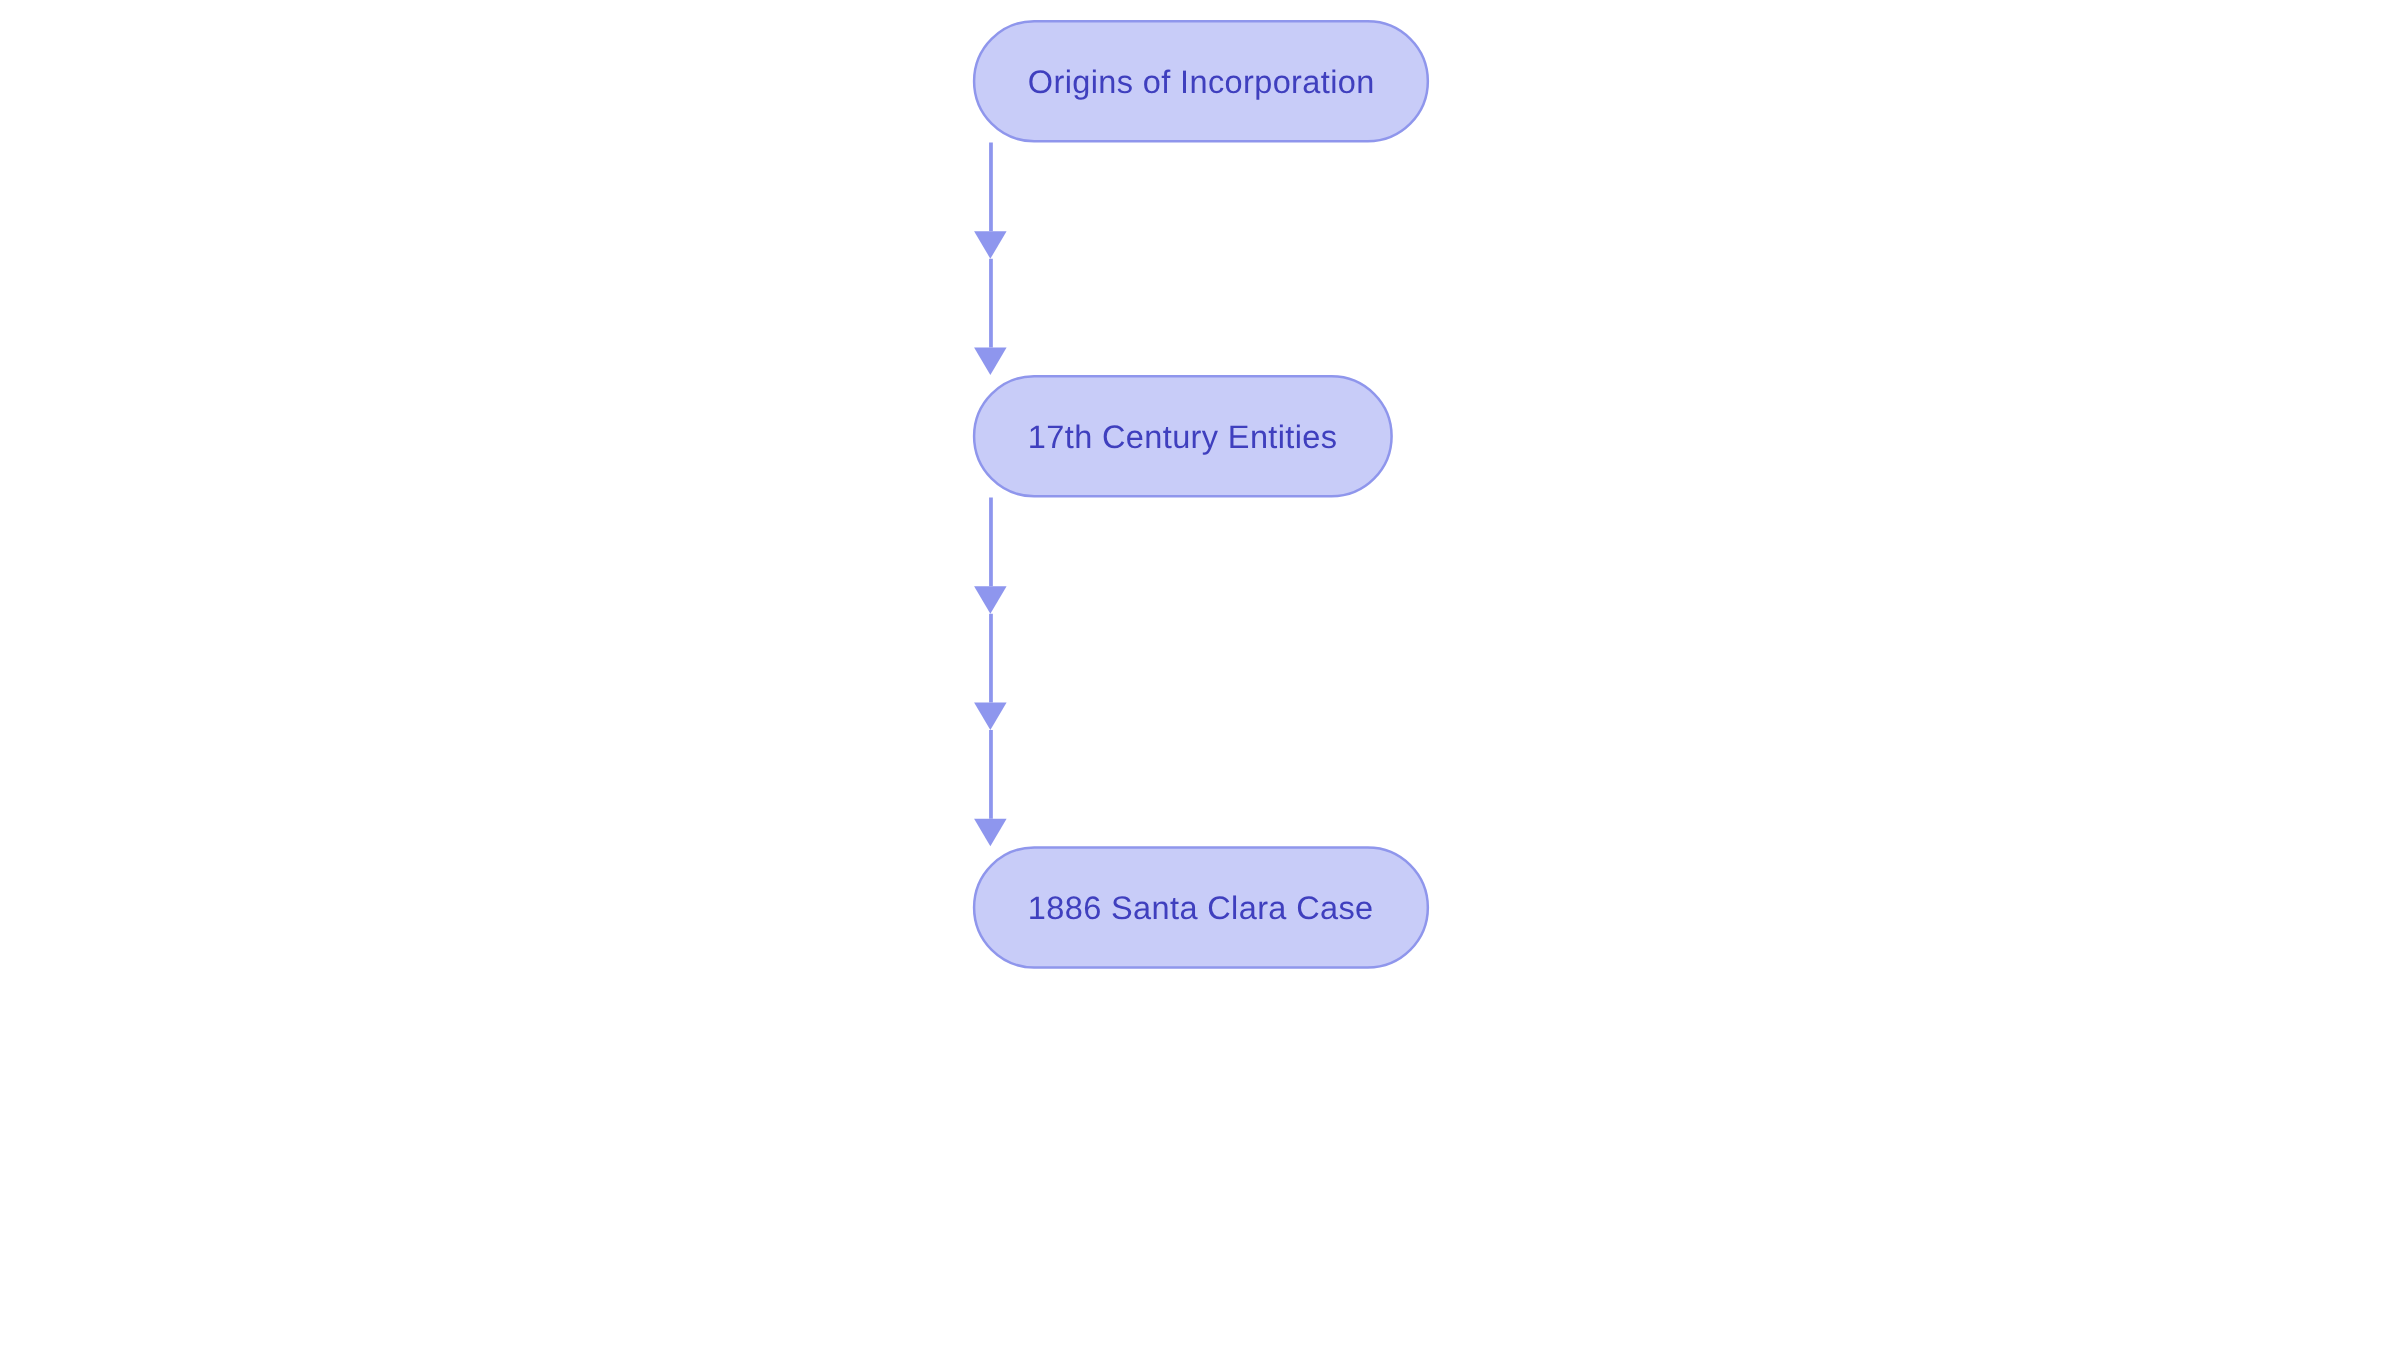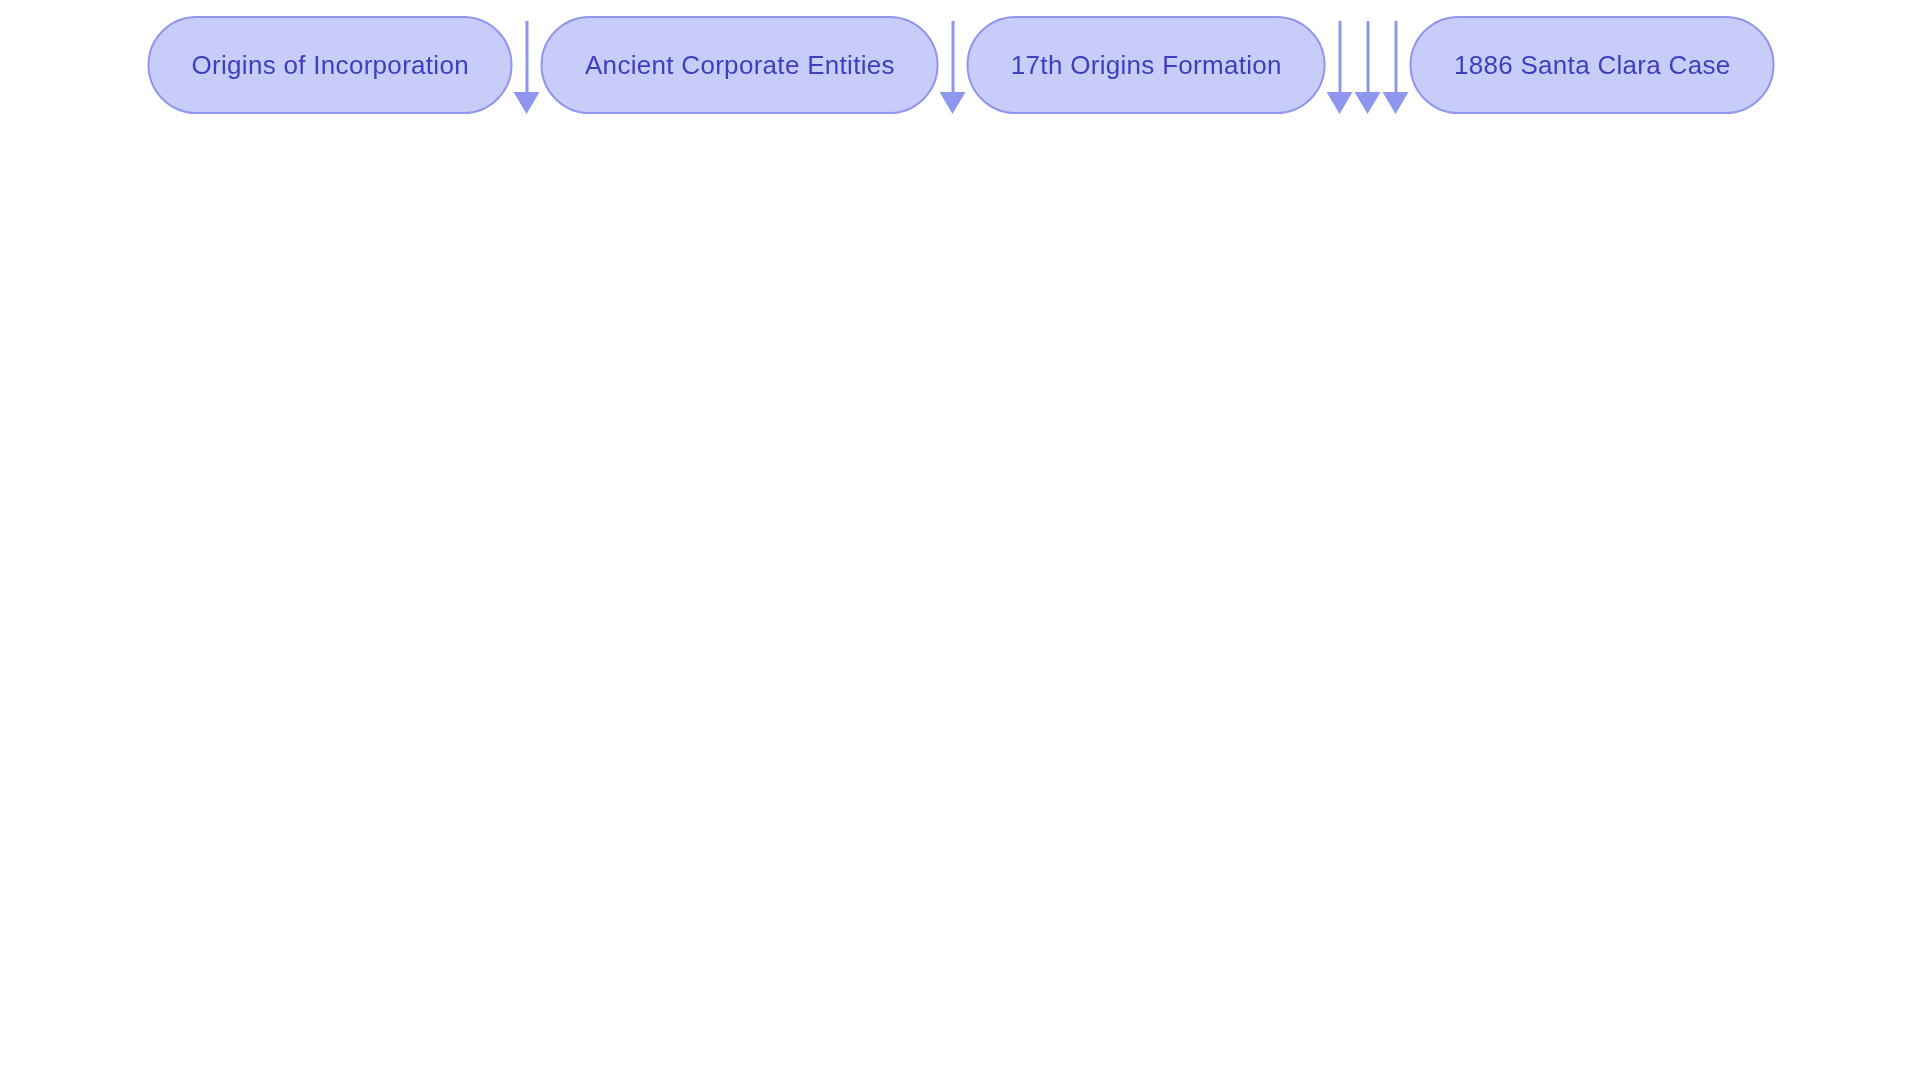--- a/index.html
+++ b/index.html
@@ -18,22 +18,22 @@
     background:var(--background);
     overflow:hidden;
     font-family:"Liberation Sans", sans-serif;
   }
   .flow{
     position:absolute;
     left:961px;
     top:16px;
     transform:translateX(-50%);
     display:flex;
-    flex-direction:row;
-    align-items:flex-end;
+    flex-direction:column;
+    align-items:flex-start;
   }
   .node{
     height:98px;
     min-height:98px;
     padding:0 42px;
     border-radius:49px;
     background:var(--node-fill);
     border:2px solid var(--node-border);
     display:flex;
     align-items:center;
@@ -73,31 +73,28 @@
 
     <div class="node">
       <span>Origins of Incorporation</span>
     </div>
 
     <div class="arrow">
       <div class="arrow-line"></div>
       <div class="arrow-head"></div>
     </div>
 
-    <div class="node">
-      <span>Ancient Corporate Entities</span>
-    </div>
 
     <div class="arrow">
       <div class="arrow-line"></div>
       <div class="arrow-head"></div>
     </div>
 
     <div class="node">
-      <span>17th Origins Formation</span>
+      <span>17th Century Entities</span>
     </div>
 
     <div class="arrow">
       <div class="arrow-line"></div>
       <div class="arrow-head"></div>
     </div>
 
 
     <div class="arrow">
       <div class="arrow-line"></div>

